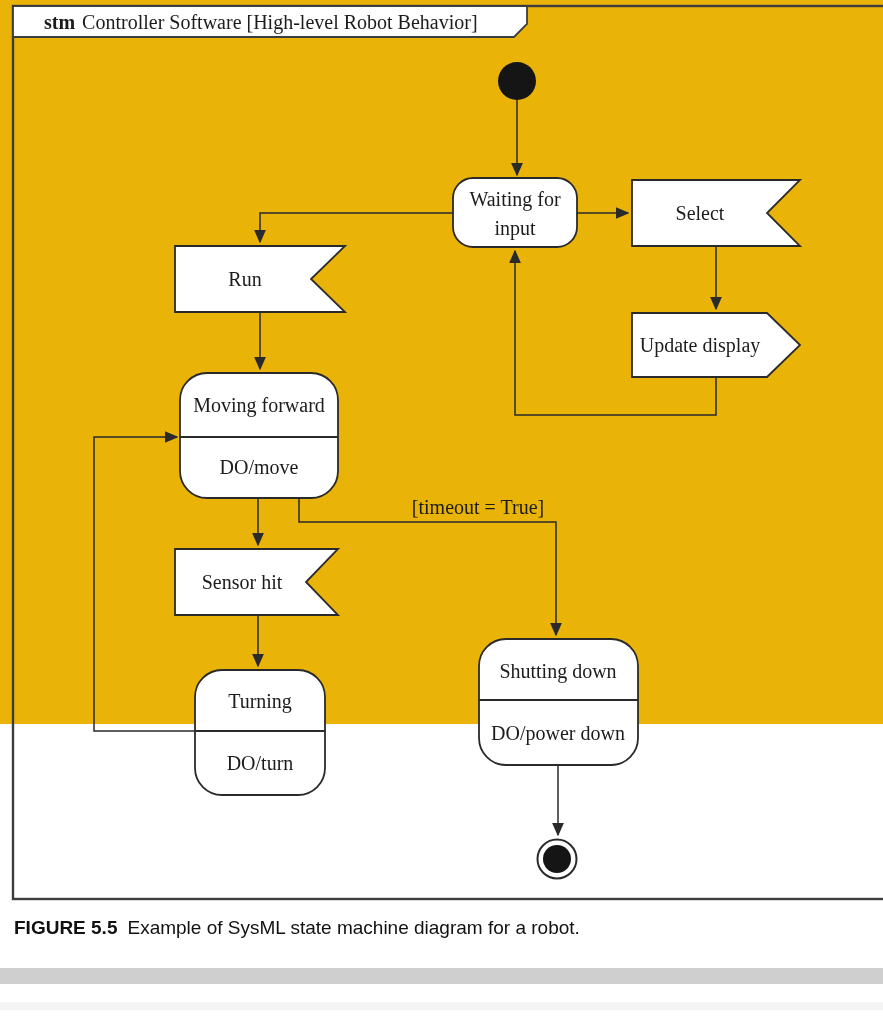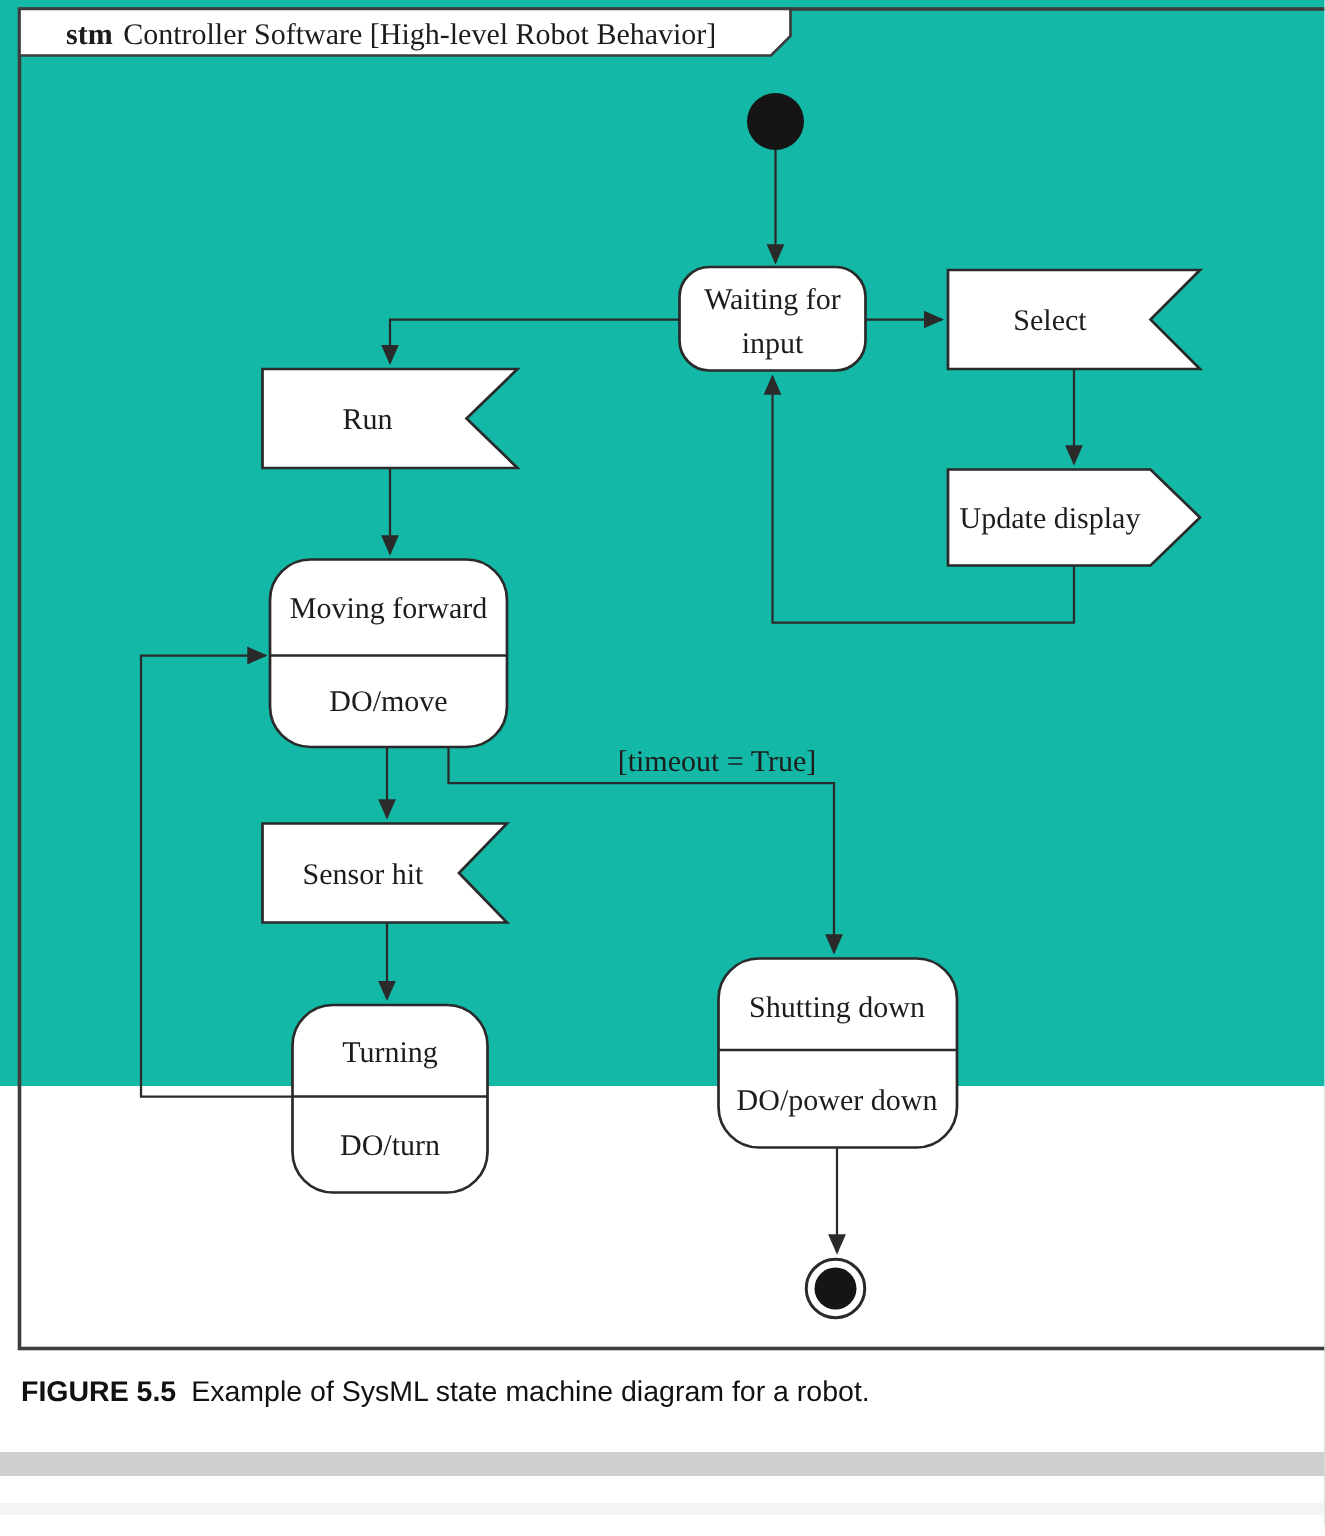--- a/index.html
+++ b/index.html
@@ -8,21 +8,21 @@
     background: #ffffff;
     width: 883px;
     height: 1024px;
     overflow: hidden;
     font-family: "Liberation Serif", serif;
   }
   .stage {
     position: relative;
     width: 883px;
     height: 724px;
-    background: #14b8a6;
+    background: #eab308;
   }
   svg { display: block; }
   .shape {
     fill: #ffffff;
     stroke: #2a2a2a;
     stroke-width: 1.8;
   }
   .frameline {
     fill: none;
     stroke: #3d3d3d;

